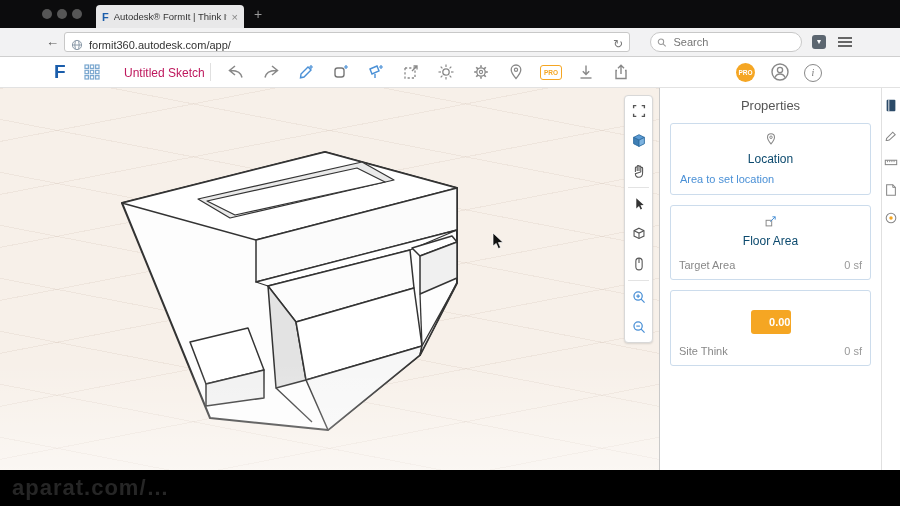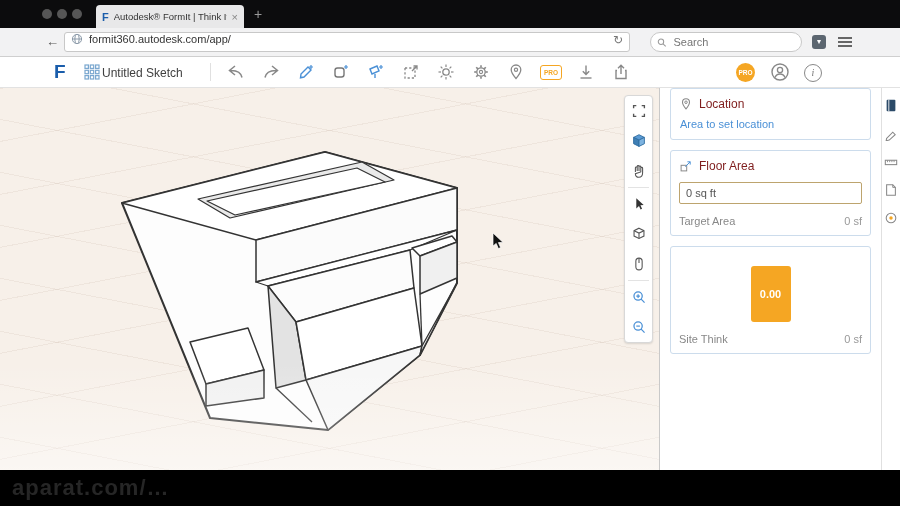--- a/index.html
+++ b/index.html
@@ -11,35 +11,35 @@
   .light{width:10px;height:10px;border-radius:50%;background:#565656;}
   .tab{position:absolute;left:96px;top:5px;width:148px;height:23px;background:#e8e8e9;
        border-radius:4px 4px 0 0;display:flex;align-items:center;padding:0 6px;gap:5px;box-sizing:border-box;}
   .favicon{color:#1a5dab;font-weight:bold;font-size:11px;}
   .tab-title{font-size:9.5px;color:#333;white-space:nowrap;overflow:hidden;flex:1;}
   .tab-close{font-size:11px;color:#888;}
   .newtab{position:absolute;left:254px;top:6px;color:#9a9a9a;font-size:14px;}
   .navbar{position:absolute;left:0;top:28px;width:900px;height:29px;background:#f2f2f3;border-bottom:1px solid #cfcfcf;box-sizing:border-box;}
   .back{position:absolute;left:46px;top:6px;font-size:13px;color:#555;}
   .urlbar{position:absolute;left:64px;top:4px;width:566px;height:20px;background:#fff;border:1px solid #c8c8c8;
-          border-radius:3px;display:flex;align-items:flex-start;padding:0 6px;gap:6px;box-sizing:border-box;}
+          border-radius:3px;display:flex;align-items:flex-end;padding:0 6px;gap:6px;box-sizing:border-box;}
   .urltext{font-size:11px;color:#333;flex:1;white-space:nowrap;overflow:hidden;}
   .reload{font-size:12px;color:#777;}
   .searchbar{position:absolute;left:650px;top:4px;width:152px;height:20px;background:#fff;border:1px solid #c8c8c8;
           border-radius:10px;display:flex;align-items:center;padding:0 6px;gap:5px;box-sizing:border-box;}
   .searchbar input{border:none;outline:none;font-size:11px;width:100%;color:#444;background:transparent;font-family:inherit;}
   .pocket{position:absolute;left:812px;top:7px;width:14px;height:14px;background:#5c6670;border-radius:3px;
           color:#fff;font-size:8px;line-height:14px;text-align:center;}
   .hamburger{position:absolute;left:838px;top:9px;width:14px;}
   .hamburger div{height:2px;background:#666;margin-bottom:2px;}
   
   .appbar{position:absolute;left:0;top:57px;width:900px;height:31px;background:#fff;border-bottom:1px solid #e2e2e2;box-sizing:border-box;}
   .logo{position:absolute;left:54px;top:4px;font-size:19px;font-weight:bold;color:#1a5dab;}
   .gridbtn{position:absolute;left:84px;top:7px;}
-  .sketchtitle{position:absolute;left:102px;top:9px;font-size:12px;color:#404040;}
+  .sketchtitle{position:absolute;left:124px;top:9px;font-size:12px;color:#be185d;}
   .vsep{position:absolute;left:210px;top:6px;width:1px;height:18px;background:#e0e0e0;}
   .tools{position:absolute;left:224px;top:3px;display:flex;gap:11px;}
   .tbtn{width:24px;height:24px;display:flex;align-items:center;justify-content:center;position:relative;}
   .procloud{border:1.4px solid #f5a623;border-radius:3px;color:#f5a623;font-size:6.5px;font-weight:bold;padding:3px 3px;}
   .procircle{position:absolute;left:736px;top:6px;width:19px;height:19px;border-radius:50%;background:#f5a623;
              color:#fff;font-size:6.5px;font-weight:bold;text-align:center;line-height:19px;}
   .acct{position:absolute;left:770px;top:5px;}
   .infoc{position:absolute;left:804px;top:7px;width:16px;height:16px;border:1.4px solid #888;border-radius:50%;
          color:#777;font-size:10px;font-style:italic;text-align:center;line-height:16px;font-family:"Liberation Serif",serif;}
   
@@ -50,28 +50,28 @@
   #model{position:absolute;left:0;top:0;}
   #cursor{position:absolute;left:492px;top:145px;z-index:5;}
   .palette{position:absolute;left:624px;top:7px;width:27px;background:#fff;border:1px solid #d8d8d8;border-radius:4px;
            box-shadow:0 1px 2px rgba(0,0,0,.12);z-index:4;}
   .pbtn{width:27px;height:30px;display:flex;align-items:center;justify-content:center;}
   .pdiv{height:1px;background:#e3e3e3;margin:1px 3px;}
   
   .props{position:absolute;left:659px;top:88px;width:222px;height:382px;background:#fff;border-left:1px solid #c9c9c9;box-sizing:border-box;}
   .ptitle{margin:10px 0 10px;text-align:center;font-size:13px;color:#555;}
   .pbox{margin:0 10px 10px;border:1px solid #ccdcec;border-radius:3px;padding:8px;}
-  .prow{display:flex;align-items:center;gap:6px;font-size:12px;color:#7f1d1d;}
+  .prow{display:flex;align-items:center;gap:6px;font-size:12px;color:#0c4a6e;flex-direction:column;}
   .plink{margin:7px 0 1px 1px;font-size:11px;color:#4a90d6;}
   input.area{width:100%;box-sizing:border-box;height:22px;border:1px solid #bda46e;border-radius:2px;font-size:11px;
              color:#555;padding:0 6px;margin-top:9px;background:#fff;font-family:inherit;}
   .kv{display:flex;justify-content:space-between;margin-top:11px;font-size:11px;color:#888;}
   .kv .val{color:#999;}
   .far-badge{display:block;margin:11px auto 2px;width:40px;background:#f5a623;color:#fff;font-size:11px;font-weight:bold;
-             text-align:center;padding:22px 0;border-radius:3px;}
+             text-align:right;padding:6px 0;border-radius:3px;}
   
   .dock{position:absolute;left:881px;top:88px;width:19px;height:382px;background:#fff;border-left:1px solid #e0e0e0;box-sizing:border-box;
         display:flex;flex-direction:column;align-items:center;}
   .dbtn{margin-top:14px;}
   .dbtn:first-child{margin-top:10px;}
   
   .bottombar{position:absolute;left:0;top:470px;width:900px;height:32px;background:#000;}
   .watermark{position:absolute;left:12px;top:5px;font-size:22px;font-weight:bold;color:#262626;letter-spacing:1px;}
   svg{display:block;}
 </style>
@@ -316,41 +316,41 @@
         <svg width="18" height="18" viewBox="0 0 20 20">
             <circle cx="9" cy="9" r="4.6" fill="none" stroke="#4a90d6" stroke-width="1.4"></circle>
             <line x1="12.4" y1="12.4" x2="16.2" y2="16.2" stroke="#4a90d6" stroke-width="1.4"></line>
             <path d="M7 9 H11" stroke="#4a90d6" stroke-width="1.3"></path>
           </svg>
       </div>
     </div>
   </div>
 
   <aside class="props">
+    <div class="ptitle">Properties</div>
 
     <div class="pbox">
       <div class="prow">
         <svg width="14" height="14" viewBox="0 0 20 20">
             <path d="M10 2.5 C7 2.5 5 4.6 5 7.5 C5 11 10 17 10 17 C10 17 15 11 15 7.5 C15 4.6 13 2.5 10 2.5 Z" fill="none" stroke="#888" stroke-width="1.5"></path>
             <circle cx="10" cy="7.5" r="1.8" fill="none" stroke="#888" stroke-width="1.4"></circle>
           </svg>
         <span>Location</span>
       </div>
       <div class="plink">Area to set location</div>
     </div>
 
     <div class="pbox">
       <div class="prow">
         <svg width="14" height="14" viewBox="0 0 20 20">
             <rect x="3" y="9" width="8" height="8" fill="none" stroke="#888" stroke-width="1.4"></rect>
             <path d="M9 11 L16 4 M12 4 H16 V8" fill="none" stroke="#4a90d6" stroke-width="1.4"></path>
           </svg>
         <span>Floor Area</span>
       </div>
-      <input class="area" value="0 sq ft" style="">
       <div class="kv">
         <span>Target Area</span>
         <span class="val">0 sf</span>
       </div>
     </div>
 
     <div class="pbox">
       <span class="far-badge">0.00</span>
       <div class="kv">
         <span>Site Think</span>

